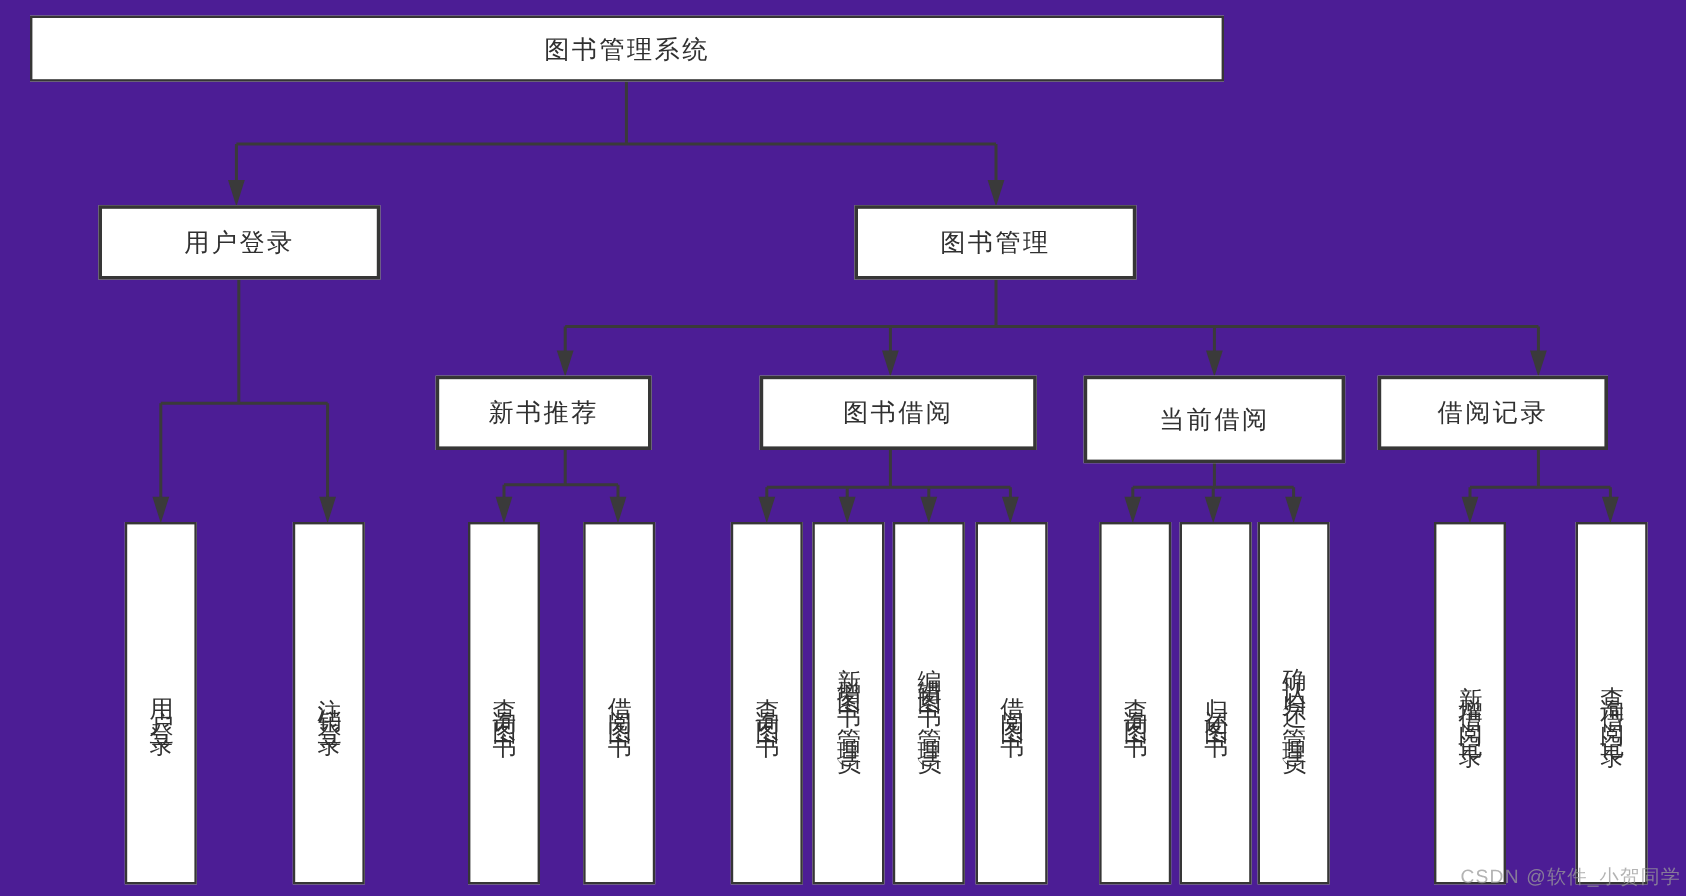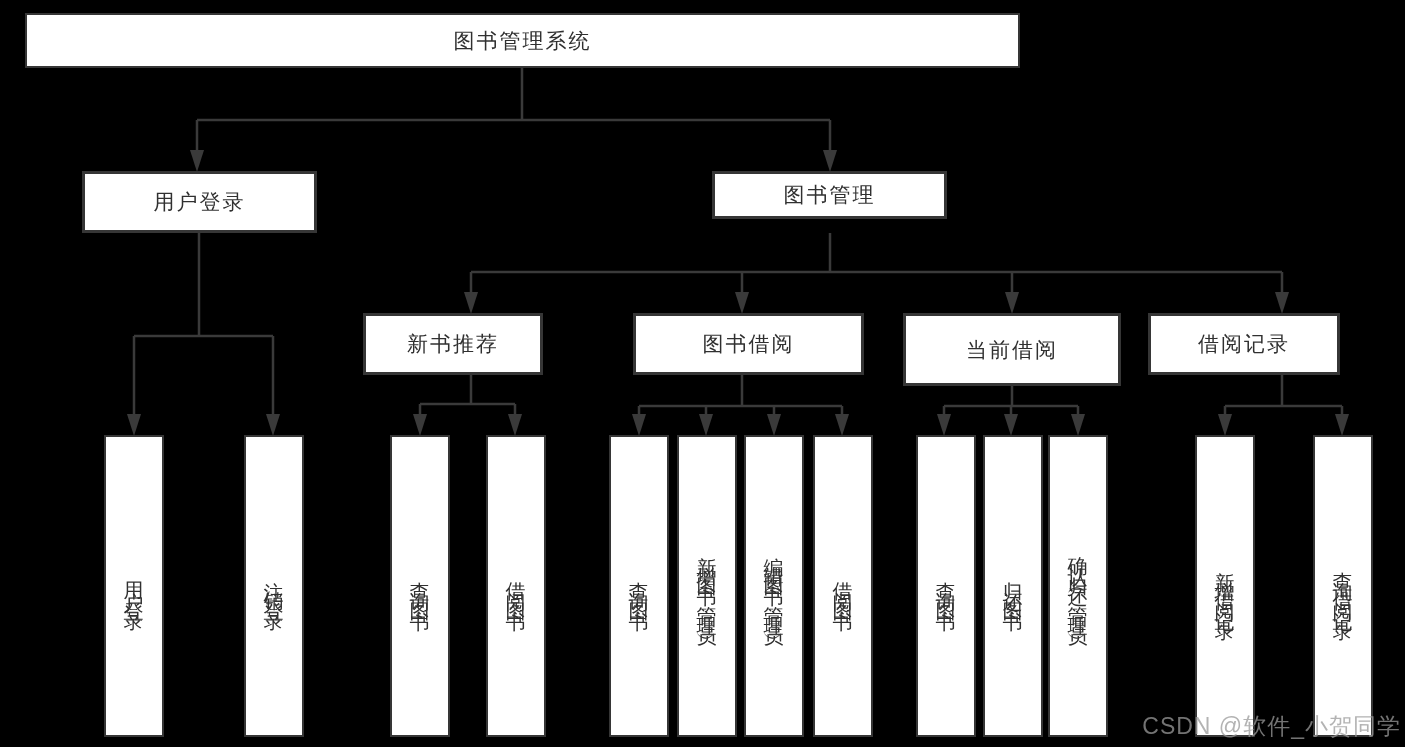--- a/index.html
+++ b/index.html
@@ -1,19 +1,19 @@
 <!DOCTYPE html>
 <html><head>
 <meta charset="utf-8">
 <style>
   html,body { margin:0; padding:0; background:#ffffff; }
   .canvas {
     position:relative;
     width:1405px; height:747px;
-    background:#000000;
+    background:#4c1d95;
     font-family:"Liberation Sans", sans-serif;
     color:#303030;
     overflow:hidden;
   }
   svg.lines { position:absolute; left:0; top:0; z-index:0; }
   .node {
     position:absolute;
     background:#ffffff;
     border:3px solid #363636;
     box-sizing:border-box;
@@ -37,21 +37,21 @@
     writing-mode:vertical-rl;
     text-orientation:mixed;
     font-size:20px;
     line-height:1;
     letter-spacing:10px;
     white-space:nowrap;
   }
   .watermark {
     position:absolute;
     right:4px; bottom:5px;
-    font-size:23px;
+    font-size:16px;
     color:#9a9a9a;
     opacity:0.75;
     letter-spacing:1px;
     z-index:2;
     white-space:nowrap;
     margin-top:35px;
   }
 </style>
 </head>
 <body>
@@ -94,21 +94,21 @@
       <polygon points="1004,414 1018,414 1011,436"></polygon>
       <polygon points="1071,414 1085,414 1078,436"></polygon>
       <polygon points="1218,414 1232,414 1225,436"></polygon>
       <polygon points="1335,414 1349,414 1342,436"></polygon>
     </g>
   </svg>
 
   <div class="node root" style="left:25px; top:13px; width:995px; height:55px;">图书管理系统</div>
 
   <div class="node" style="left:82px; top:171px; width:235px; height:62px;">用户登录</div>
-  <div class="node" style="left:712px; top:171px; width:235px; height:48px;">图书管理</div>
+  <div class="node" style="left:712px; top:171px; width:235px; height:62px;">图书管理</div>
 
   <div class="node" style="left:363px; top:313px; width:180px; height:62px;">新书推荐</div>
   <div class="node" style="left:633px; top:313px; width:231px; height:62px;">图书借阅</div>
   <div class="node" style="left:903px; top:313px; width:218px; height:73px;">当前借阅</div>
   <div class="node" style="left:1148px; top:313px; width:192px; height:62px;">借阅记录</div>
 
   <div class="leaf" style="left:104px;">
     <span>用户登录</span>
   </div>
   <div class="leaf" style="left:244px;">

